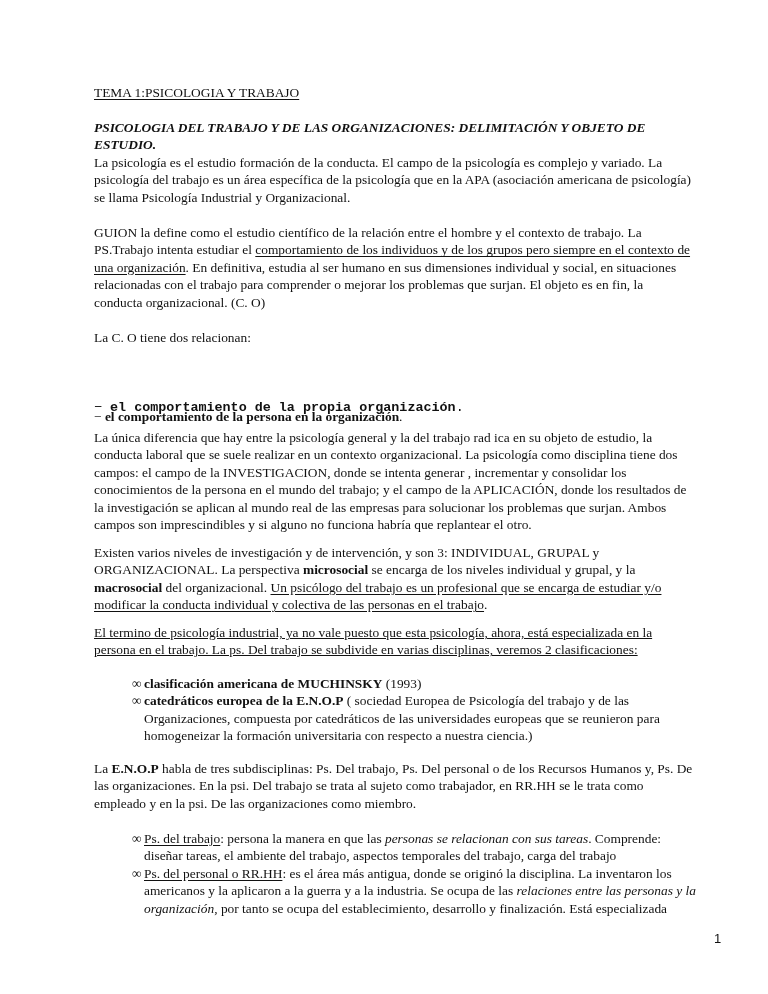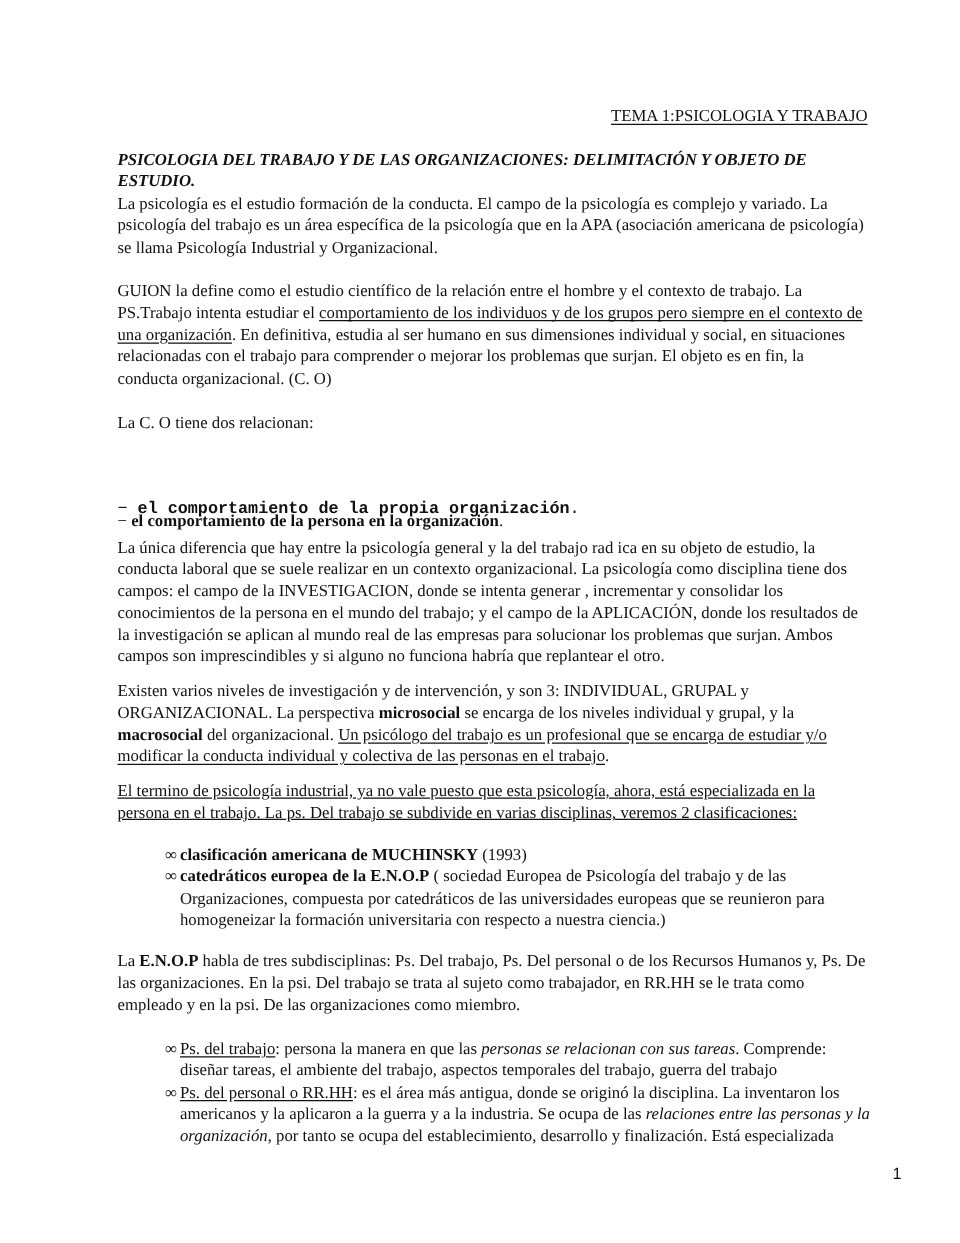--- a/index.html
+++ b/index.html
@@ -1,20 +1,20 @@
 <!DOCTYPE html>
 <html><head>
 <meta charset="utf-8">
 <style>
   html, body { margin:0; padding:0; background:#ffffff; }
   body { width:768px; height:994px; position:relative; overflow:hidden;
          font-family:"Liberation Serif", serif; color:#111; }
   .page { position:absolute; left:94px; top:0; width:600px; font-size:13.4px; line-height:17.4px; }
   .blk { position:absolute; left:0; width:600px; margin:0; }
-  .u { text-decoration:underline; text-underline-offset:2px;text-align:right; }
+  .u { text-decoration:underline; text-underline-offset:2px; }
   .b { font-weight:bold; }
   .i { font-style:italic; }
   .h2 { font-weight:bold; font-style:italic; }
   .li { position:relative; padding-left:12px; }
   .li .bul { position:absolute; left:0; top:0; }
   .pn { position:absolute; left:714px; top:931px; font-family:"Liberation Sans", sans-serif; font-size:13px; }
 </style>
 </head>
 <body>
 
@@ -41,18 +41,18 @@
   <p class="blk" style="top:624px;text-decoration:underline;">El termino de psicología industrial, ya no vale puesto que esta psicología, ahora, está especializada en la persona en el trabajo. La ps. Del trabajo se subdivide en varias disciplinas, veremos 2 clasificaciones:</p>
 
   <div class="blk" style="top:675px; left:38px; width:565px;">
     <div class="li"><span class="bul">∞</span><span class="b">clasificación americana de MUCHINSKY</span><span> (1993)</span></div>
     <div class="li"><span class="bul">∞</span><span class="b">catedráticos europea de la E.N.O.P</span><span> ( sociedad Europea de Psicología del trabajo y de las Organizaciones, compuesta por catedráticos de las universidades europeas que se reunieron para homogeneizar la formación universitaria con respecto a nuestra ciencia.)</span></div>
   </div>
 
   <p class="blk" style="top:760px;"><span>La </span><span class="b">E.N.O.P</span><span> habla de tres subdisciplinas: Ps. Del trabajo, Ps. Del personal o de los Recursos Humanos y, Ps. De las organizaciones. En la psi. Del trabajo se trata al sujeto como trabajador, en RR.HH se le trata como empleado y en la psi. De las organizaciones como miembro.</span></p>
 
   <div class="blk" style="top:830px; left:38px; width:570px;">
-    <div class="li"><span class="bul">∞</span><span class="u">Ps. del trabajo</span><span>: persona la manera en que las </span><span class="i">personas se relacionan con sus tareas</span><span>. Comprende: diseñar tareas, el ambiente del trabajo, aspectos temporales del trabajo, guerra del trabajo</span></div>
+    <div class="li"><span class="bul">∞</span><span class="u">Ps. del trabajo</span><span>: persona la manera en que las </span><span class="i">personas se relacionan con sus tareas</span><span>. Comprende: diseñar tareas, el ambiente del trabajo, aspectos temporales del trabajo, carga del trabajo</span></div>
     <div class="li"><span class="bul">∞</span><span class="u">Ps. del personal o RR.HH</span><span>: es el área más antigua, donde se originó la disciplina. La inventaron los americanos y la aplicaron a la guerra y a la industria. Se ocupa de las </span><span class="i">relaciones entre las personas y la organización</span><span>, por tanto se ocupa del establecimiento, desarrollo y finalización. Está especializada</span></div>
   </div>
 </div>
 
 <div class="pn">1</div>
 
 </body></html>

